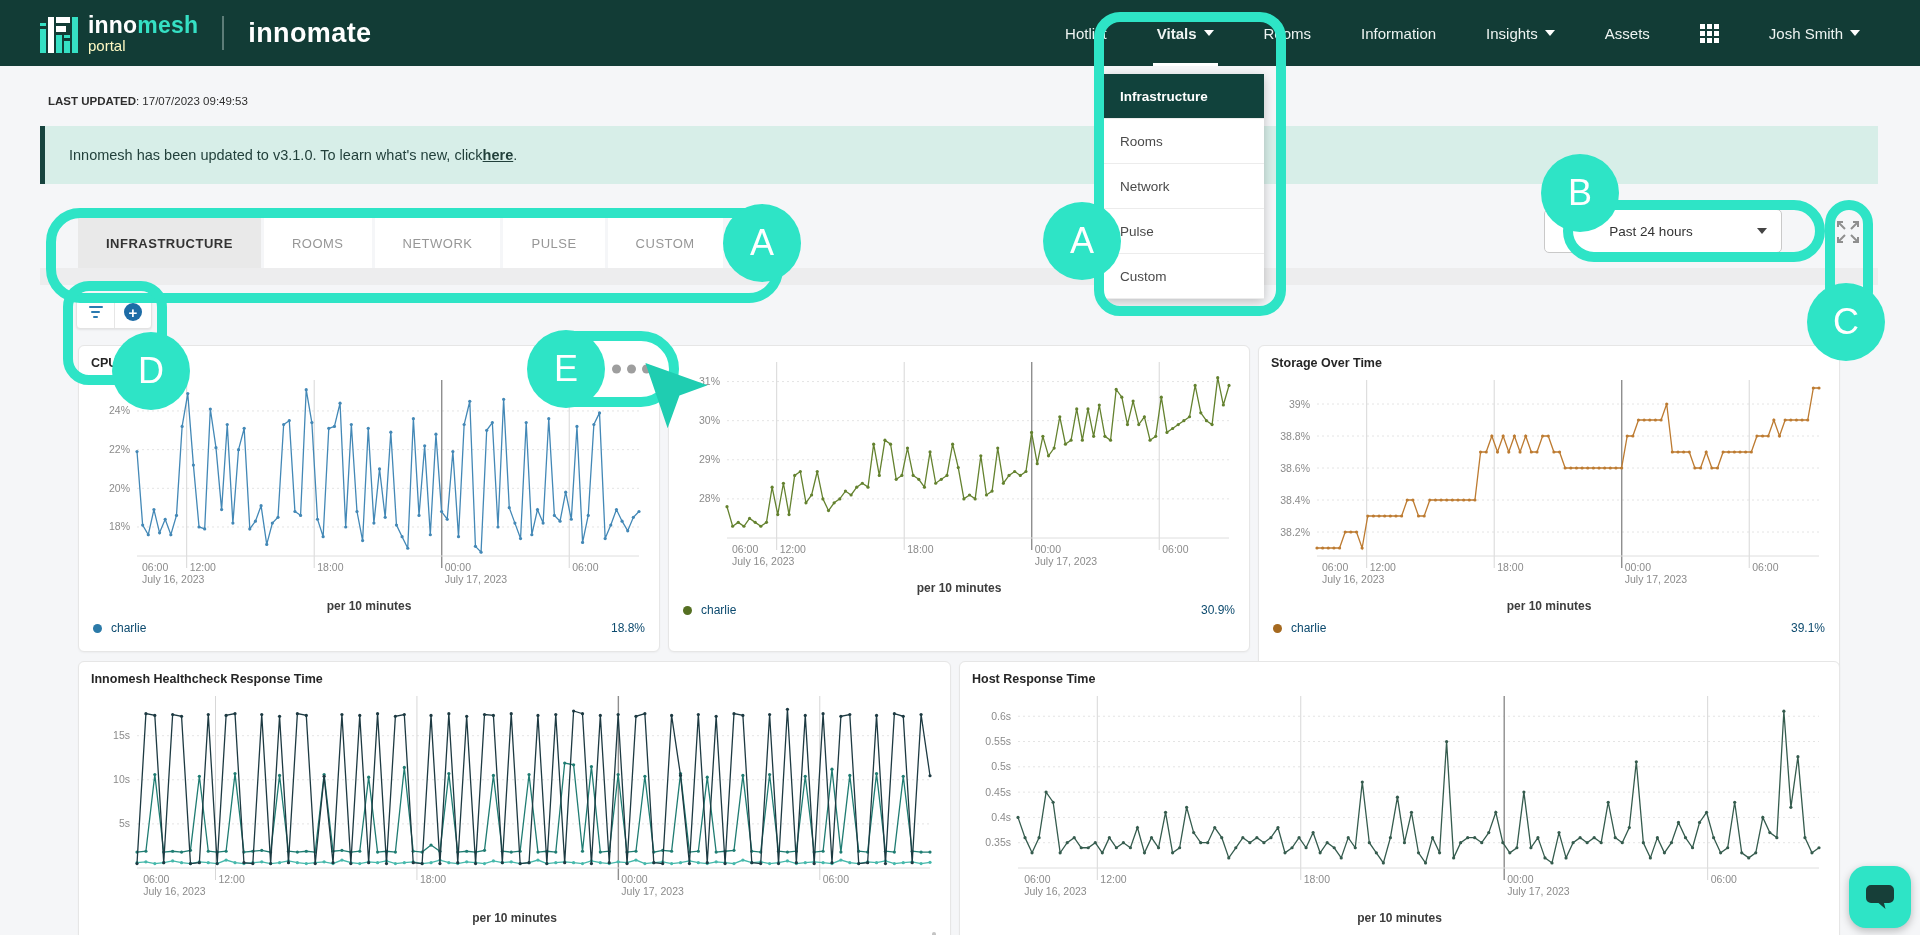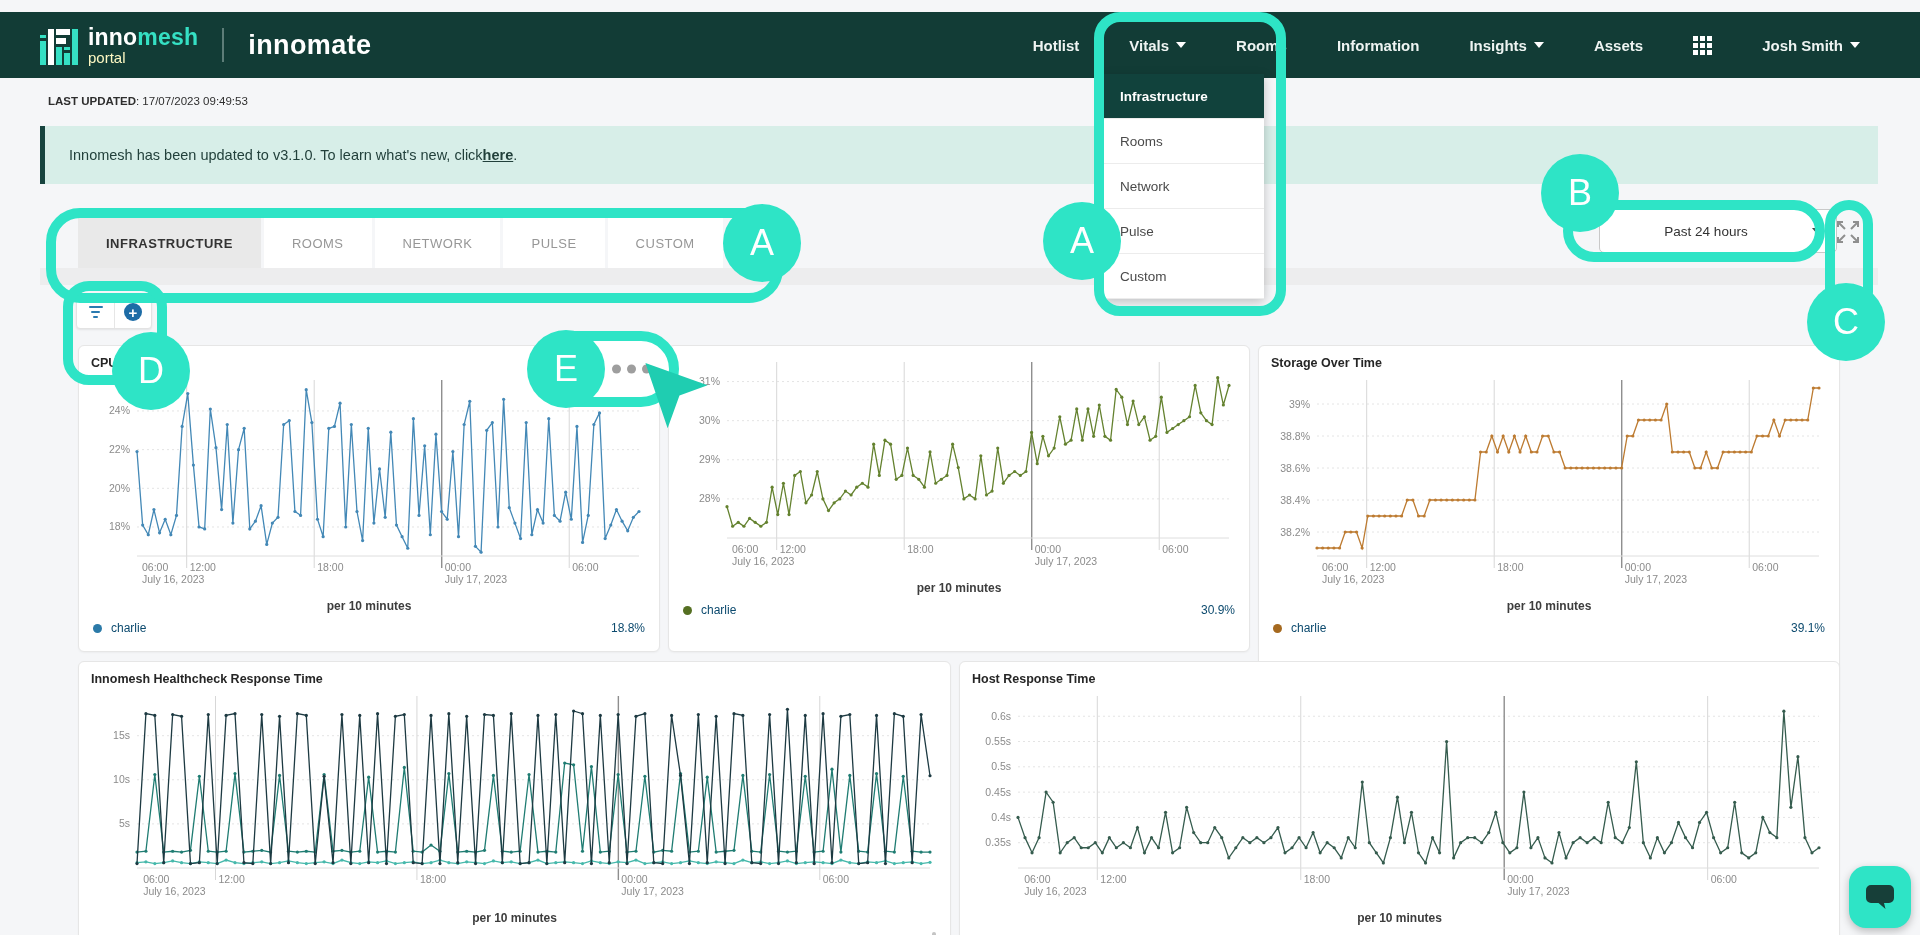--- a/index.html
+++ b/index.html
@@ -1,30 +1,30 @@
 <!DOCTYPE html>
 <html><head>
 <meta charset="utf-8">
 <style>
   html,body{margin:0;padding:0;background:#e9ebee;}
   *{box-sizing:border-box;font-family:"Liberation Sans",sans-serif;}
   #stage{position:relative;width:1920px;height:935px;background:#f5f6f8;overflow:hidden;}
 
   
-  .header{position:absolute;left:0;top:0;width:1920px;height:66px;background:#123c36;display:flex;align-items:center;margin-top:12px;}
+  .header{position:absolute;left:0;top:0;width:1920px;height:66px;background:#123c36;display:flex;align-items:center;}
   .brand{display:flex;align-items:center;margin-left:40px;}
   .logo-mark{width:38px;height:40px;margin-right:10px;}
   .brand-text{line-height:1;}
   .brand-line1{font-size:23px;font-weight:700;color:#fff;letter-spacing:.2px;}
   .brand-line1 .mesh{color:#35e0c4;}
   .brand-sub{font-size:15px;color:#fef9c3;margin-top:1px;}
   .brand-divider{width:2px;height:34px;background:#5d7d78;margin:0 24px;}
   .app-name{font-size:27px;font-weight:700;color:#fff;letter-spacing:.4px;}
   .nav{position:absolute;right:60px;top:0;height:66px;display:flex;align-items:center;gap:50px;}
-  .nav-item{color:#eef4f2;font-size:15px;font-weight:700;display:flex;align-items:center;gap:7px;height:66px;cursor:pointer;position:relative;}
+  .nav-item{color:#eef4f2;font-size:15px;font-weight:400;display:flex;align-items:center;gap:7px;height:66px;cursor:pointer;position:relative;}
   .nav-item.active{font-weight:700;}
   .nav-item.active::after{content:"";position:absolute;left:-4px;right:-4px;bottom:0;height:3px;background:#fff;}
   .caret{width:0;height:0;border-left:5px solid transparent;border-right:5px solid transparent;border-top:6px solid #fff;display:inline-block;}
   .grid-icon{display:grid;grid-template-columns:repeat(3,5px);grid-template-rows:repeat(3,5px);gap:2px;}
   .grid-icon span{background:#fff;}
 
   
   .last-updated{position:absolute;left:48px;top:95px;font-size:11.5px;color:#2e2e2e;}
   .last-updated b{font-weight:700;}
   .banner{position:absolute;left:40px;top:126px;width:1838px;height:58px;background:#d7eee8;border-left:5px solid #17443e;display:flex;align-items:center;padding-left:24px;font-size:14.5px;color:#22403b;}
@@ -38,21 +38,21 @@
 
   
   .filterbox{position:absolute;left:76px;top:295px;height:34px;display:flex;background:#fff;border:1px solid #e3e3e3;border-radius:4px;box-shadow:0 1px 2px rgba(0,0,0,.08);}
   .fbtn{width:37px;display:flex;align-items:center;justify-content:center;cursor:pointer;}
   .fbtn + .fbtn{border-left:1px solid #e6e6e6;}
   .filter-glyph{display:flex;flex-direction:column;align-items:center;gap:3px;}
   .filter-glyph i{display:block;height:2px;background:#2a7ab0;border-radius:1px;}
   .plus-glyph{width:18px;height:18px;border-radius:50%;background:#1d6ca6;color:#fff;font-size:15px;font-weight:700;display:flex;align-items:center;justify-content:center;line-height:1;}
 
   
-  .time-select{position:absolute;left:1599px;top:209px;width:238px;height:44px;background:#fff;border:1px solid #c9c9c9;border-radius:5px;display:flex;align-items:center;cursor:pointer;}
+  .time-select{position:absolute;left:1544px;top:209px;width:238px;height:44px;background:#fff;border:1px solid #c9c9c9;border-radius:5px;display:flex;align-items:center;cursor:pointer;}
   .time-select .tval{flex:1;text-align:center;font-size:13.5px;color:#333;}
   .time-select .scaret{margin-right:14px;border-top-color:#444;}
   .fs-btn{position:absolute;left:1831px;top:215px;width:34px;height:34px;display:flex;align-items:center;justify-content:center;cursor:pointer;}
 
   
   .menu{position:absolute;left:1103px;top:74px;width:161px;background:#fff;box-shadow:0 3px 10px rgba(0,0,0,.22);z-index:30;}
   .menu-item{height:45px;display:flex;align-items:center;padding-left:17px;font-size:13.5px;color:#4a4a4a;background:#fff;border-bottom:1px solid #ececec;cursor:pointer;}
   .menu-item.selected{background:#11423c;color:#fff;font-weight:700;}
 
   

